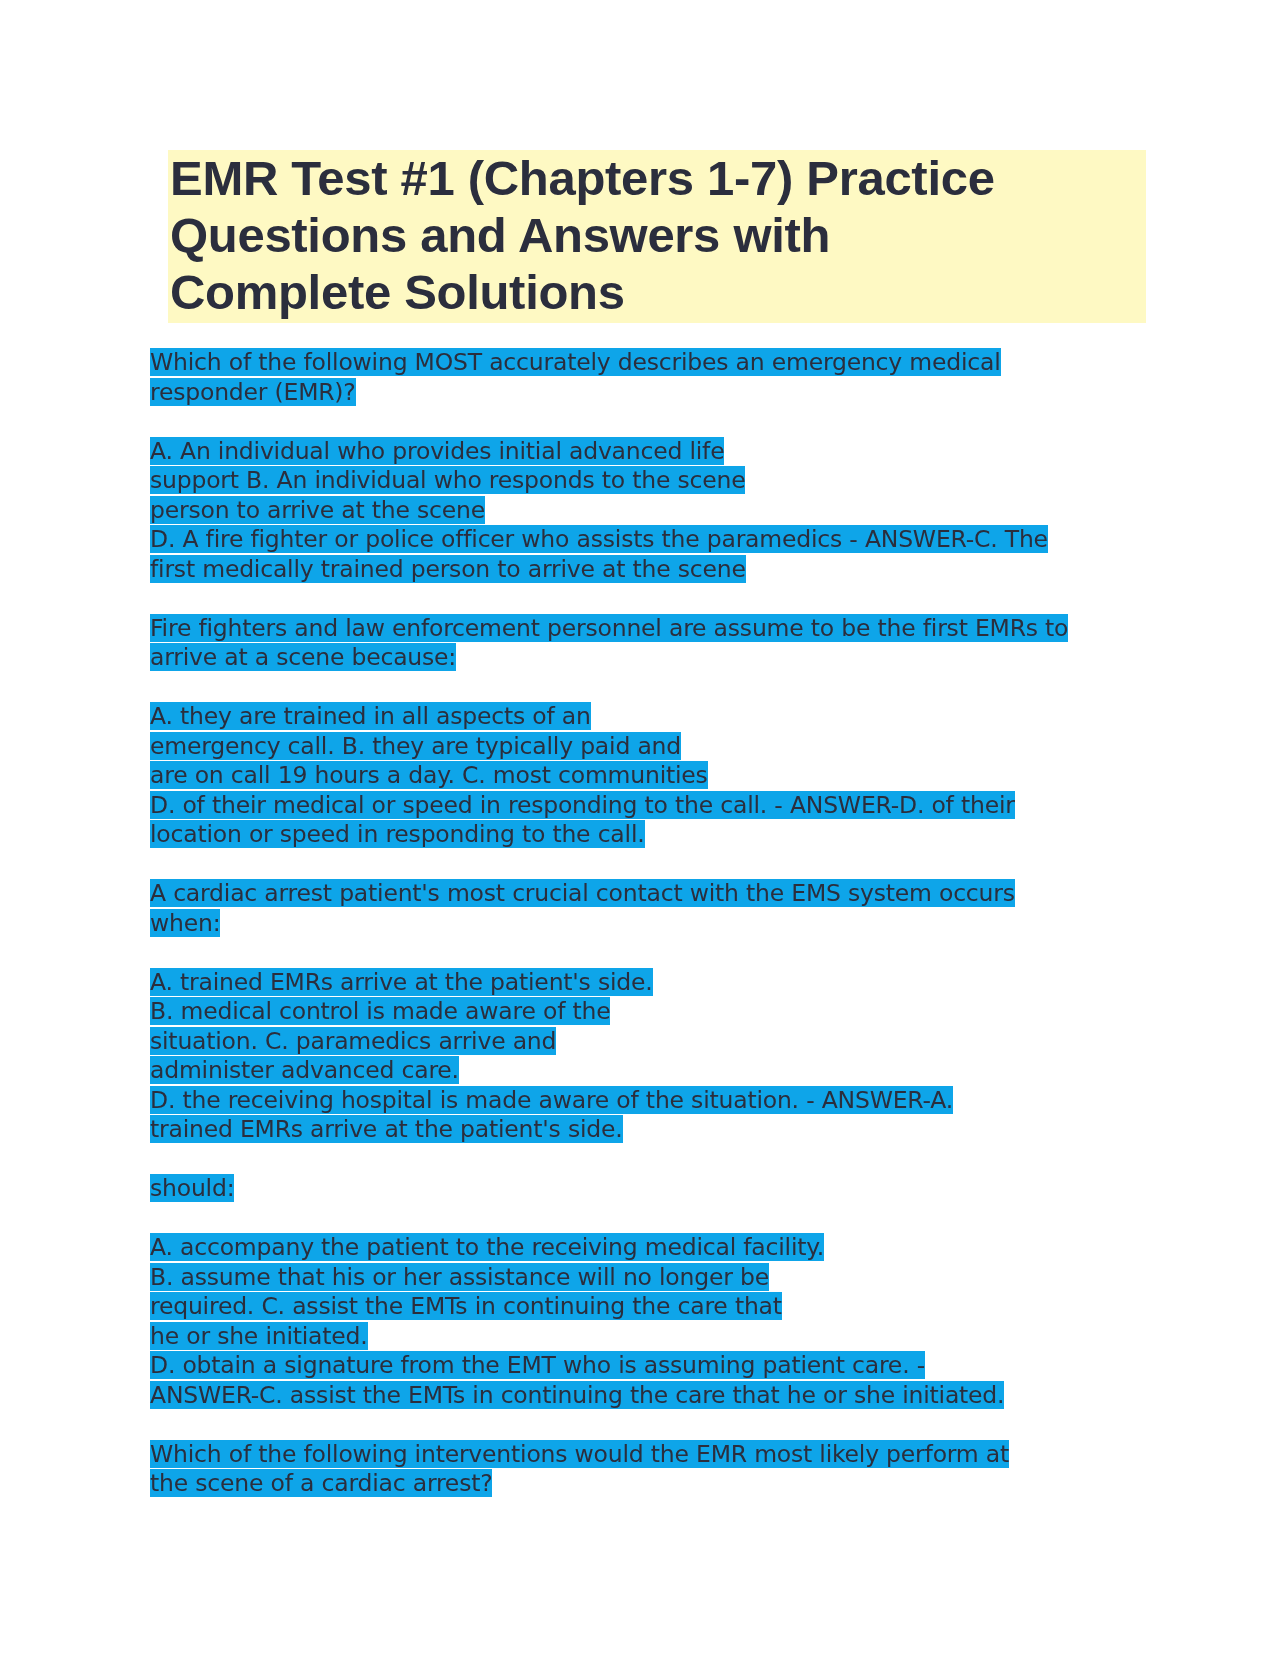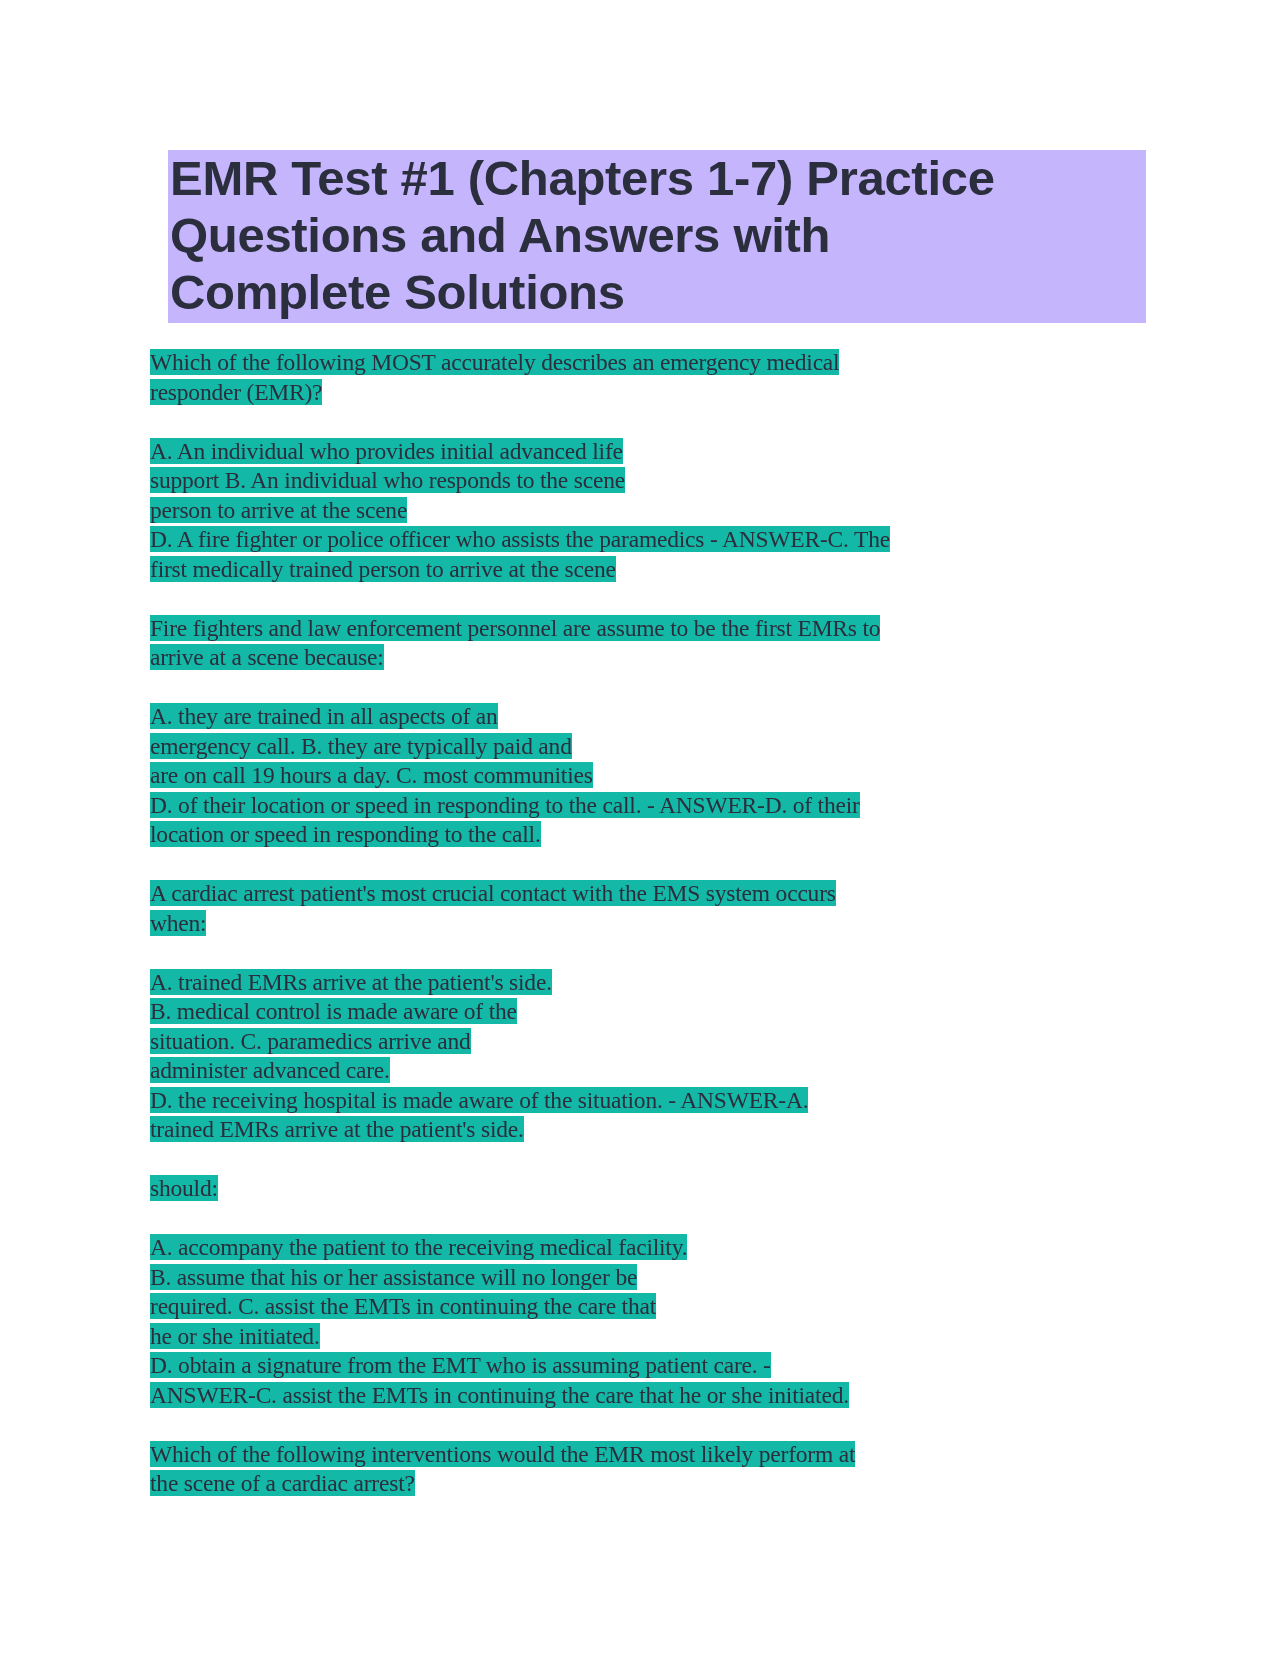--- a/index.html
+++ b/index.html
@@ -1,34 +1,34 @@
 <!DOCTYPE html>
 <html><head>
   <meta charset="utf-8">
   <style>
     html, body { margin: 0; padding: 0; background: #ffffff; }
     body { width: 1280px; height: 1656px; position: relative; overflow: hidden; }
     .page { position: absolute; left: 0; top: 0; width: 1280px; height: 1656px; }
     .title-block {
       position: absolute; left: 168px; top: 150px; width: 978px;
-      background: #c4b5fd; padding: 0 0 2px 2px; box-sizing: border-box;
+      background: #fef9c3; padding: 0 0 2px 2px; box-sizing: border-box;
     }
     .title {
       font-family: "Liberation Sans", sans-serif; font-weight: bold;
       font-size: 49px; line-height: 57px; color: #2b2e3d; margin: 0;
       letter-spacing: -0.3px;
     }
     .body-text {
       position: absolute; left: 150px; top: 348px; width: 980px;
       font-family: "DejaVu Sans", sans-serif; font-size: 23.5px; line-height: 29.5px;
       color: #2b2e3d; letter-spacing: -0.2px;
     }
     .qa { margin: 0 0 29.5px 0; }
     .line { display: block; white-space: nowrap; }
-    .line span.hl { background: #14b8a6; font-family: Liberation Serif, serif; }
+    .line span.hl { background: #0ea5e9; }
     .gap { height: 29.5px; }
   </style>
 </head>
 <body>
 
 <div class="page">
 
   <div class="title-block">
     <h1 class="title">
       <span class="line">EMR Test #1 (Chapters 1-7) Practice</span>
@@ -50,21 +50,21 @@
       <span class="line"><span class="hl">first medically trained person to arrive at the scene</span></span>
     </div>
 
     <div class="qa">
       <span class="line"><span class="hl">Fire fighters and law enforcement personnel are assume to be the first EMRs to</span></span>
       <span class="line"><span class="hl">arrive at a scene because:</span></span>
       <div class="gap"></div>
       <span class="line"><span class="hl">A. they are trained in all aspects of an</span></span>
       <span class="line"><span class="hl">emergency call. B. they are typically paid and</span></span>
       <span class="line"><span class="hl">are on call 19 hours a day. C. most communities</span></span>
-      <span class="line"><span class="hl">D. of their location or speed in responding to the call. - ANSWER-D. of their</span></span>
+      <span class="line"><span class="hl">D. of their medical or speed in responding to the call. - ANSWER-D. of their</span></span>
       <span class="line"><span class="hl">location or speed in responding to the call.</span></span>
     </div>
 
     <div class="qa">
       <span class="line"><span class="hl">A cardiac arrest patient's most crucial contact with the EMS system occurs</span></span>
       <span class="line"><span class="hl">when:</span></span>
       <div class="gap"></div>
       <span class="line"><span class="hl">A. trained EMRs arrive at the patient's side.</span></span>
       <span class="line"><span class="hl">B. medical control is made aware of the</span></span>
       <span class="line"><span class="hl">situation. C. paramedics arrive and</span></span>

